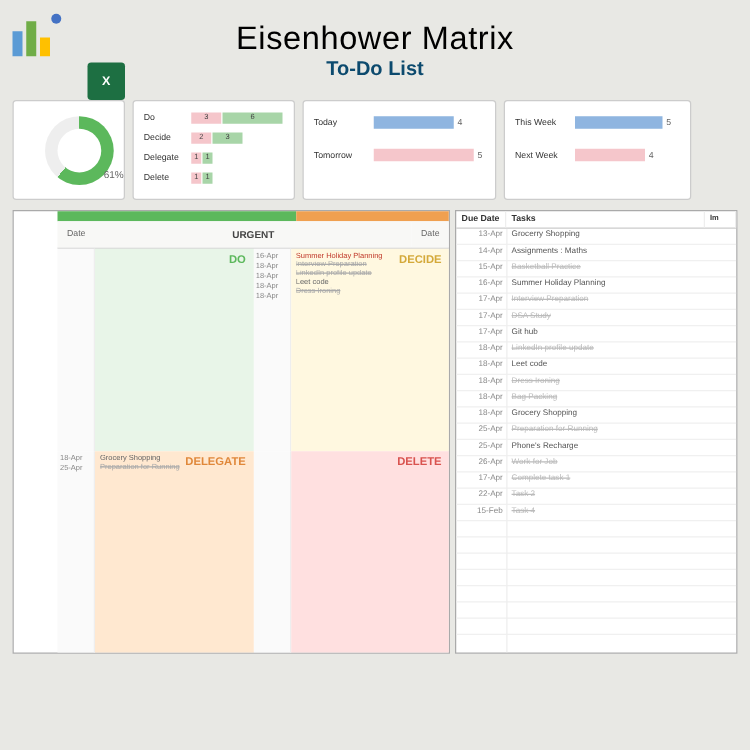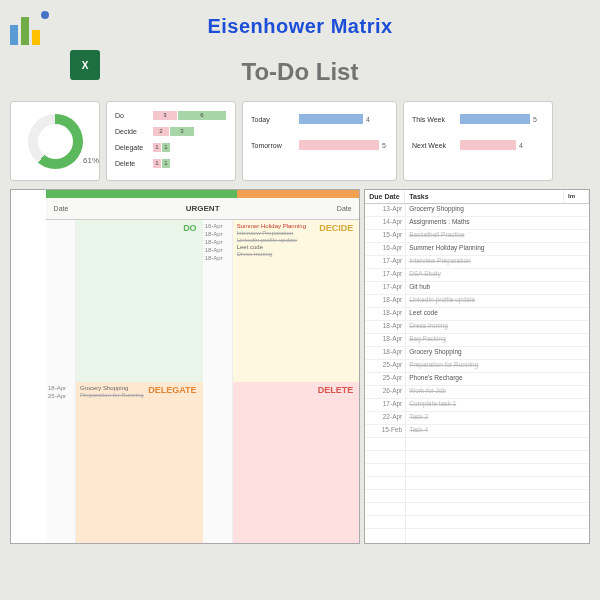--- a/index.html
+++ b/index.html
@@ -1,25 +1,25 @@
 <!DOCTYPE html>
 <html><head>
 <meta charset="utf-8">
 <style>
 * { box-sizing: border-box; margin: 0; padding: 0; }
 body { font-family: Arial, sans-serif; background: #e8e8e4; width: 600px; height: 600px; overflow: hidden; }
 .container { width: 600px; height: 600px; padding: 10px; }
 .title-block { text-align: center; margin: 5px 0 15px 0; }
-.title-main { font-size: 20px; font-weight: bold; color: #1d4ed8; letter-spacing: 0.5px; }
-.title-sub { font-size: 24px; font-weight: bold; color: #737373; margin-top: 20px; }
+.title-main { font-size: 26px; font-weight: normal; color: #000000; letter-spacing: 0.5px; }
+.title-sub { font-size: 16px; font-weight: bold; color: #0c4a6e; margin-top: 1px; }
 .excel-icon { position: absolute; top: 50px; left: 70px; width: 30px; height: 30px; background: #1d6f42; border-radius: 3px; display: flex; align-items: center; justify-content: center; color: white; font-size: 10px; font-weight: bold; }
 .decorative-left { position: absolute; top: 5px; left: 5px; width: 50px; height: 50px; }
 .charts-row { display: flex; gap: 6px; margin-bottom: 8px; }
 .chart-card { background: white; border: 1px solid #ccc; border-radius: 3px; padding: 6px 8px; font-size: 7px; }
-.chart-donut { width: 90px; height: 80px; display: flex; align-items: center; justify-content: center; position: relative; }
+.chart-donut { width: 90px; height: 80px; display: flex; align-items: center; justify-content: flex-end; position: relative; }
 .donut { width: 55px; height: 55px; border-radius: 50%; background: conic-gradient(#5cb85c 0% 61%, #eee 61% 100%); position: relative; }
 .donut::after { content: ''; position: absolute; inset: 10px; background: white; border-radius: 50%; }
 .donut-pct { position: absolute; right: 0; bottom: 15px; font-size: 8px; color: #666; }
 .chart-bars { width: 130px; }
 .bar-row { display: flex; align-items: center; height: 14px; margin-bottom: 2px; }
 .bar-label { width: 38px; font-size: 7px; color: #333; }
 .bar-seg { height: 9px; margin-right: 1px; display: inline-block; font-size: 6px; text-align: center; line-height: 9px; color: #444; }
 .bar-green { background: #a8d5a8; }
 .bar-pink { background: #f5c6cb; }
 .chart-tt { width: 155px; }

